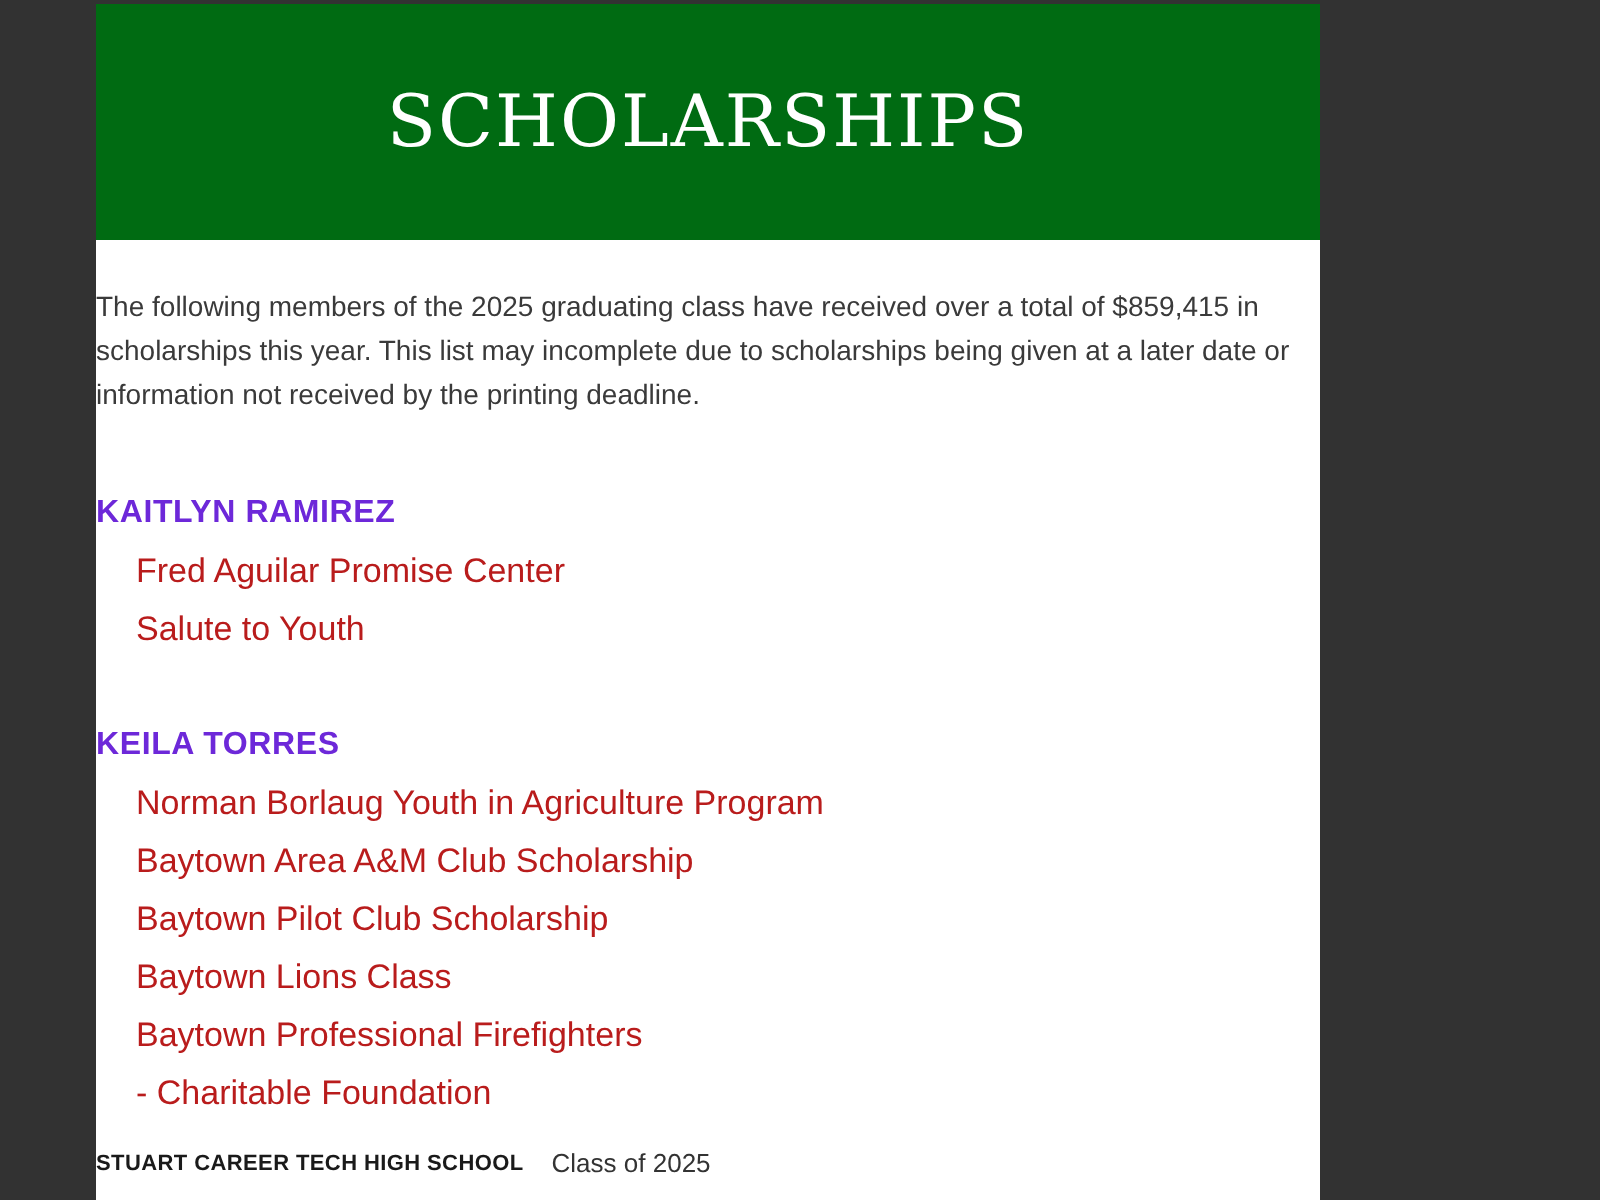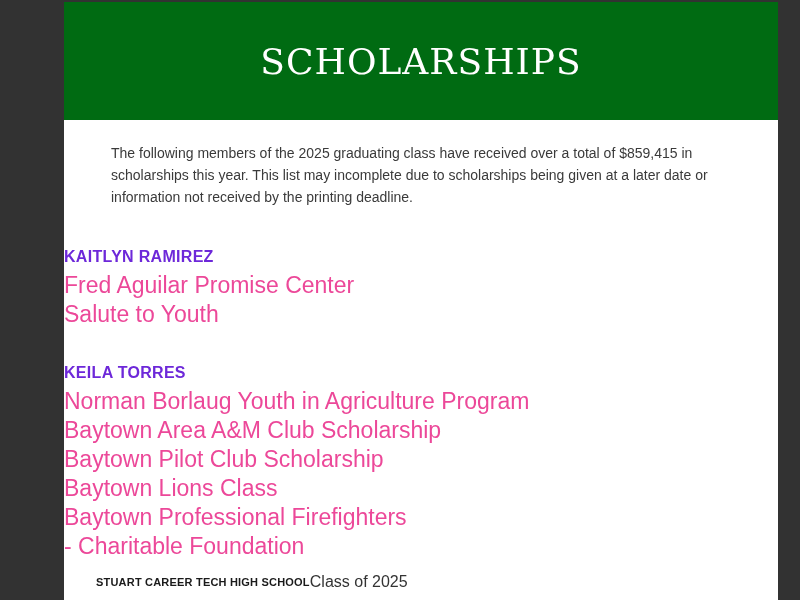--- a/index.html
+++ b/index.html
@@ -9,23 +9,23 @@
   }
   .stage {
     position: relative;
     width: 800px;
     height: 600px;
     background: #323232;
     overflow: hidden;
   }
   .page {
     position: absolute;
-    left: 64px;
+    left: 48px;
     top: 2px;
-    width: 714px;
+    width: 612px;
     height: 598px;
     background: #ffffff;
     overflow: hidden;
   }
   .banner {
     height: 118px;
     background: #006b12;
     display: flex;
     align-items: center;
     justify-content: center;
@@ -55,48 +55,49 @@
   .section-1 { margin-top: 34px; }
   .section-2 { margin-top: 29px; }
   .student-name {
     font-size: 16px;
     font-weight: 700;
     line-height: 29px;
     color: #6d28d9;
     letter-spacing: 0.3px;
   }
   .scholarship-item {
-    font-size: 23px;
+    font-size: 17px;
     line-height: 29px;
-    color: #ec4899;
+    color: #b91c1c;
+    padding-left: 20px;
   }
   .footer-bar {
     position: absolute;
     left: 0;
     right: 0;
     bottom: 0;
     height: 30px;
     background: #ffffff;
     z-index: 5;
     display: flex;
     align-items: center;
-    padding-left: 32px;
     padding-bottom: 7px;
     box-sizing: border-box;
   }
   .school-name {
     font-size: 11px;
     font-weight: 700;
     color: #1a1a1a;
     letter-spacing: 0.2px;
   }
   .class-label {
-    font-size: 16px;
+    font-size: 13px;
     font-weight: 400;
     color: #333333;
+    margin-left: 14px;
   }
 </style>
 </head>
 <body>
 
 <div class="stage" style="background: rgb(50, 50, 50);">
   <div class="page">
 
     <div class="banner" style="background: rgb(0, 107, 18);">
       <div class="banner-title">SCHOLARSHIPS</div>

